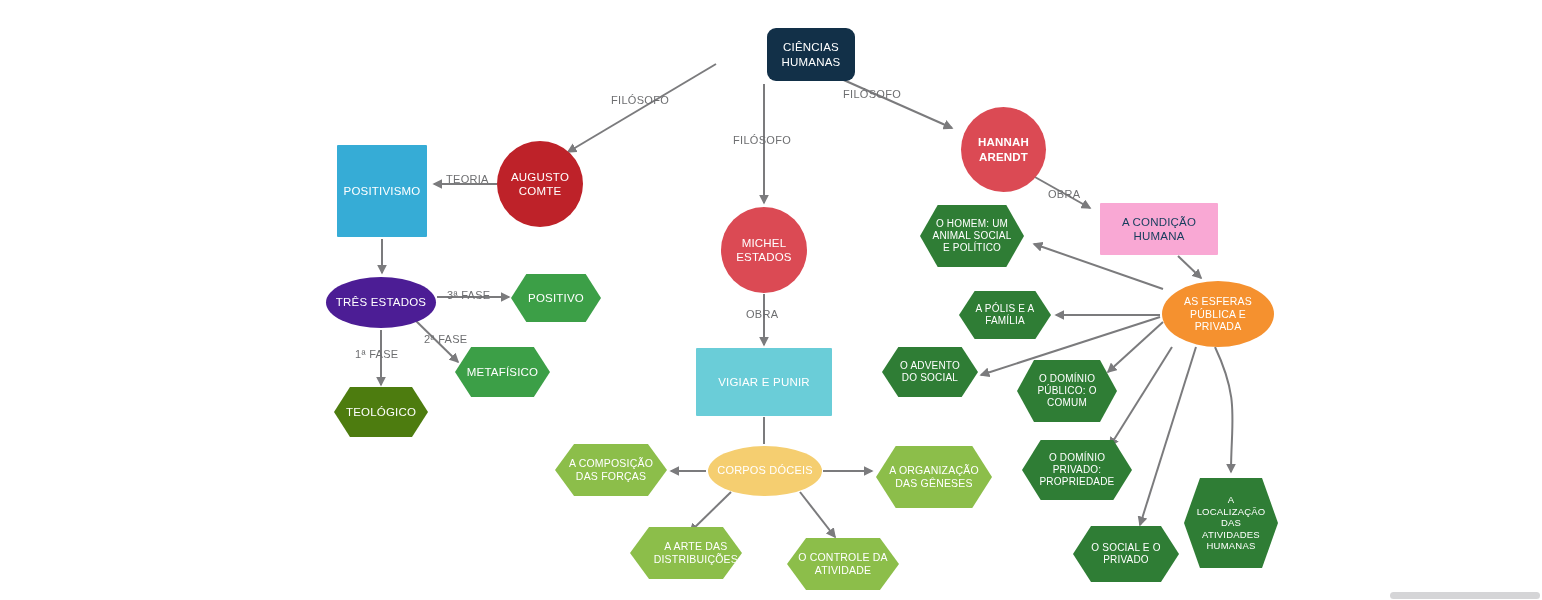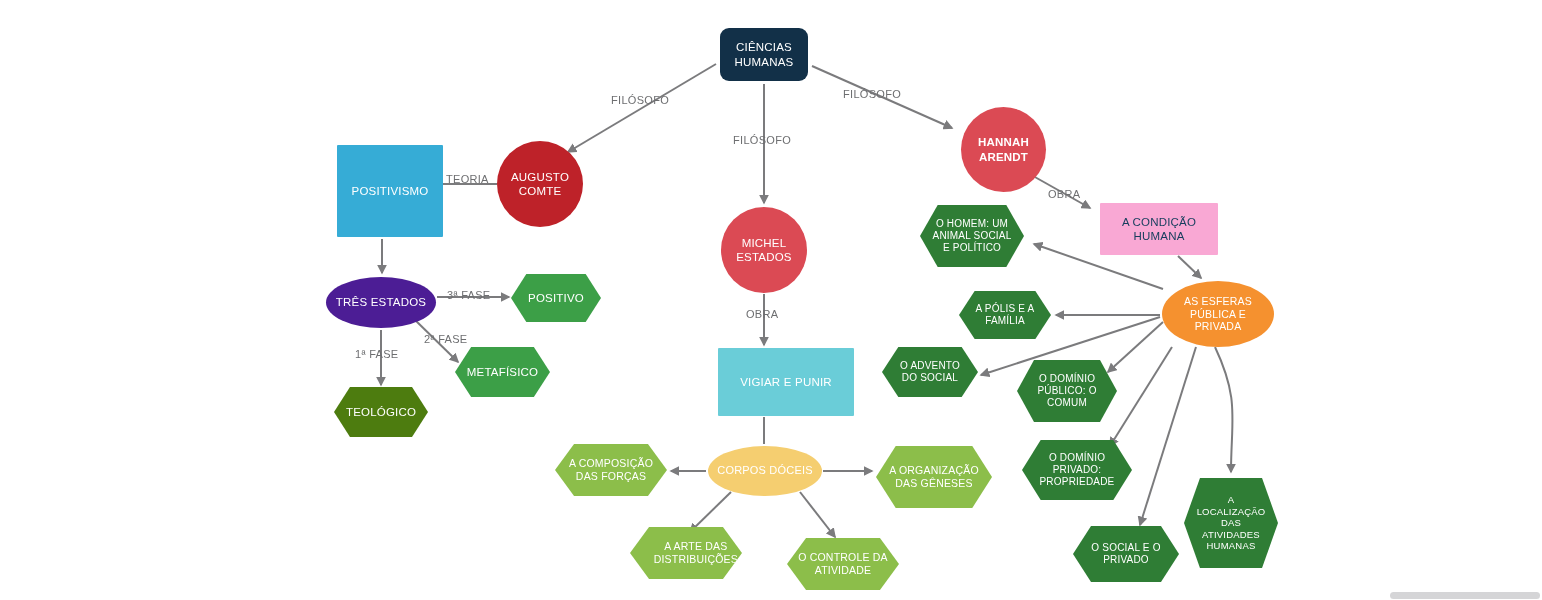--- a/index.html
+++ b/index.html
@@ -31,21 +31,21 @@
     align-items: center;
     justify-content: center;
     text-align: center;
     color: #ffffff;
     line-height: 1.22;
     box-sizing: border-box;
     letter-spacing: 0.2px;
     white-space: pre-line;
     padding: 2px 4px;
   }
-  .n-roundrect { border-radius: 9px; }
+  .n-roundrect { border-radius: 9px; margin-left: 47px; }
   .n-rect { border-radius: 1px; }
   .n-circle { border-radius: 50%; }
   .n-ellipse { border-radius: 50%; }
   .n-hex {
     clip-path: polygon(17% 0%, 83% 0%, 100% 50%, 83% 100%, 17% 100%, 0% 50%);
   }
   .edge-label {
     position: absolute;
     color: #6d6e70;
     font-size: 11px;
@@ -99,26 +99,26 @@
     </svg>
   <div id="node-layer">
       <div class="node n-roundrect" style="left: 720px; top: 28px; width: 88px; height: 53px; background: rgb(18, 48, 72); color: rgb(255, 255, 255); font-size: 11.5px;"><span>CIÊNCIAS
 HUMANAS</span></div>
       <div class="node n-circle" style="left: 497px; top: 141px; width: 86px; height: 86px; background: rgb(190, 34, 41); color: rgb(255, 255, 255); font-size: 11.5px;"><span>AUGUSTO
 COMTE</span></div>
       <div class="node n-circle" style="left: 721px; top: 207px; width: 86px; height: 86px; background: rgb(219, 74, 84); color: rgb(255, 255, 255); font-size: 11.5px;"><span>MICHEL
 ESTADOS</span></div>
       <div class="node n-circle" style="left: 961px; top: 107px; width: 85px; height: 85px; background: rgb(219, 74, 84); color: rgb(255, 255, 255); font-size: 11.5px; font-weight: bold;"><span>HANNAH
 ARENDT</span></div>
-      <div class="node n-rect" style="left: 337px; top: 145px; width: 106px; height: 92px; background: rgb(54, 172, 214); color: rgb(255, 255, 255); font-size: 11.5px;"><span>POSITIVISMO</span></div>
+      <div class="node n-rect" style="left: 337px; top: 145px; width: 90px; height: 92px; background: rgb(54, 172, 214); color: rgb(255, 255, 255); font-size: 11.5px;"><span>POSITIVISMO</span></div>
       <div class="node n-ellipse" style="left: 326px; top: 277px; width: 110px; height: 51px; background: #4c1d95; color: rgb(255, 255, 255); font-size: 11.5px; justify-content: center;"><span>TRÊS ESTADOS</span></div>
       <div class="node n-hex" style="left: 511px; top: 274px; width: 90px; height: 48px; background: rgb(60, 159, 71); color: rgb(255, 255, 255); font-size: 11.5px;"><span>POSITIVO</span></div>
       <div class="node n-hex" style="left: 455px; top: 347px; width: 95px; height: 50px; background: rgb(60, 159, 71); color: rgb(255, 255, 255); font-size: 11.5px;"><span>METAFÍSICO</span></div>
       <div class="node n-hex" style="left: 334px; top: 387px; width: 94px; height: 50px; background: #4d7c0f; color: rgb(255, 255, 255); font-size: 11.5px; align-items: center;"><span>TEOLÓGICO</span></div>
-      <div class="node n-rect" style="left: 718px; top: 348px; width: 136px; height: 68px; background: rgb(106, 205, 216); color: rgb(255, 255, 255); font-size: 11.5px;"><span>VIGIAR E PUNIR</span></div>
+      <div class="node n-rect" style="left: 696px; top: 348px; width: 136px; height: 68px; background: rgb(106, 205, 216); color: rgb(255, 255, 255); font-size: 11.5px;"><span>VIGIAR E PUNIR</span></div>
       <div class="node n-ellipse" style="left: 708px; top: 446px; width: 114px; height: 50px; background: rgb(245, 206, 112); color: rgb(255, 255, 255); font-size: 11px;"><span>CORPOS DÓCEIS</span></div>
       <div class="node n-hex" style="left: 555px; top: 444px; width: 112px; height: 52px; background: rgb(140, 190, 74); color: rgb(255, 255, 255); font-size: 10.5px;"><span>A COMPOSIÇÃO
 DAS FORÇAS</span></div>
       <div class="node n-hex" style="left: 876px; top: 446px; width: 116px; height: 62px; background: rgb(140, 190, 74); color: rgb(255, 255, 255); font-size: 10.5px;"><span>A ORGANIZAÇÃO
 DAS GÊNESES</span></div>
       <div class="node n-hex" style="left: 630px; top: 527px; width: 112px; height: 52px; background: rgb(140, 190, 74); color: rgb(255, 255, 255); font-size: 10.5px; justify-content: flex-end;"><span>A ARTE DAS
 DISTRIBUIÇÕES</span></div>
       <div class="node n-hex" style="left: 787px; top: 538px; width: 112px; height: 52px; background: rgb(140, 190, 74); color: rgb(255, 255, 255); font-size: 10.5px;"><span>O CONTROLE DA
 ATIVIDADE</span></div>
       <div class="node n-rect" style="left: 1100px; top: 203px; width: 118px; height: 52px; background: #f9a8d4; color: rgb(20, 61, 92); font-size: 11.5px; align-items: center;"><span>A CONDIÇÃO

